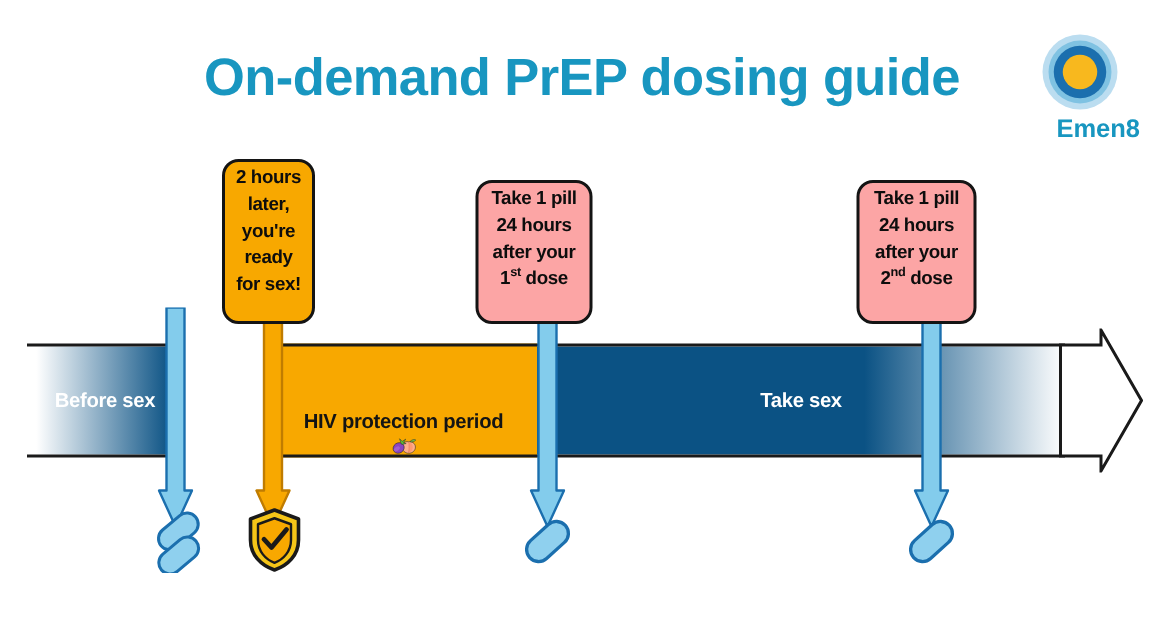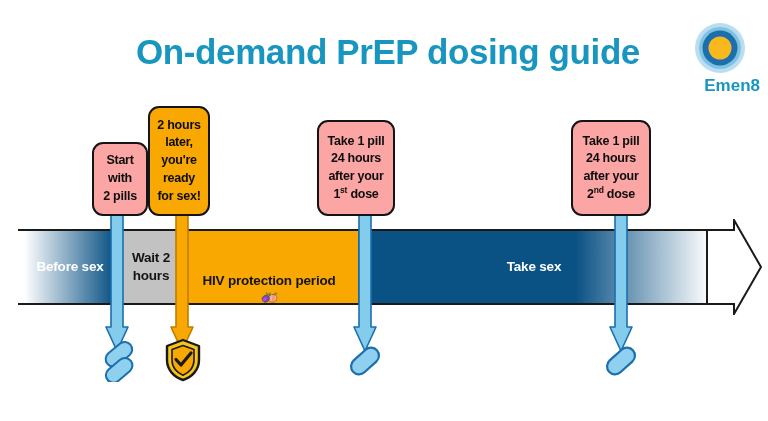--- a/index.html
+++ b/index.html
@@ -125,21 +125,21 @@
     height: 96px;
   }
 
   
   .callout {
     position: absolute;
     border: 2.5px solid #141414;
     border-radius: 11px;
     box-sizing: border-box;
     display: flex;
-    align-items: center;
+    align-items: flex-start;
     justify-content: center;
     text-align: center;
     font-size: 12.5px;
     font-weight: 700;
     color: #0d0d0d;
     line-height: 1.42;
     letter-spacing: -0.25px;
     padding: 2px 4px;
     z-index: 4;
   }
@@ -184,23 +184,20 @@
     </svg>
     <div id="logo-text">Emen8</div>
   </div>
 
   <div id="bar">
 
     <div class="seg" id="seg-before">
       <div class="seg-label">Before sex</div>
     </div>
 
-    <div class="seg" id="seg-wait">
-      <div class="seg-label">Wait 2 hours</div>
-    </div>
 
     <div class="seg" id="seg-hiv">
       <div class="seg-label">HIV protection period</div>
       <svg id="fruit" viewBox="0 0 74 40">
 
         <path d="M48 12 C56 10 64 16 64 24 C64 32 57 38 49 38 C41 38 34 32 34 24 C34 16 40 10 48 12 Z" fill="#FFAE8C" stroke="#2b2b2b" stroke-width="1.3"></path>
         <path d="M49 13 C54 13 58 18 58 24 C58 31 53 37 48 37 C50 31 51 21 49 13 Z" fill="#FF8F66" opacity="0.65"></path>
         <path d="M49 12 C50 18 50 30 48.5 37" stroke="#D96B4A" stroke-width="1.1" fill="none"></path>
         <path d="M52 11 C57 6 63 6 65 8 C62 12 56 13 52 12 Z" fill="#6CC24A" stroke="#2b2b2b" stroke-width="1.1"></path>
 
@@ -228,27 +225,20 @@
   </svg>
 
   <svg class="down-arrow" style="left:353px; top:205px; width:24px; height:150px;" viewBox="0 0 24 150">
     <path d="M6 0 L18 0 L18 122 L23 122 L12 146 L1 122 L6 122 Z" fill="#83CCEC" stroke="#1B6FAE" stroke-width="1.6" stroke-linejoin="round"></path>
   </svg>
 
   <svg class="down-arrow" style="left:609px; top:205px; width:24px; height:150px;" viewBox="0 0 24 150">
     <path d="M6 0 L18 0 L18 122 L23 122 L12 146 L1 122 L6 122 Z" fill="#83CCEC" stroke="#1B6FAE" stroke-width="1.6" stroke-linejoin="round"></path>
   </svg>
 
-  <div class="callout blue" id="callout-1">
-    <span>
-      <span>Start</span><br>
-      <span>with</span><br>
-      <span>2 pills</span>
-    </span>
-  </div>
 
   <div class="callout orange" id="callout-2">
     <span>
       <span>2 hours</span><br>
       <span>later,</span><br>
       <span>you're</span><br>
       <span>ready</span><br>
       <span>for sex!</span>
     </span>
   </div>

